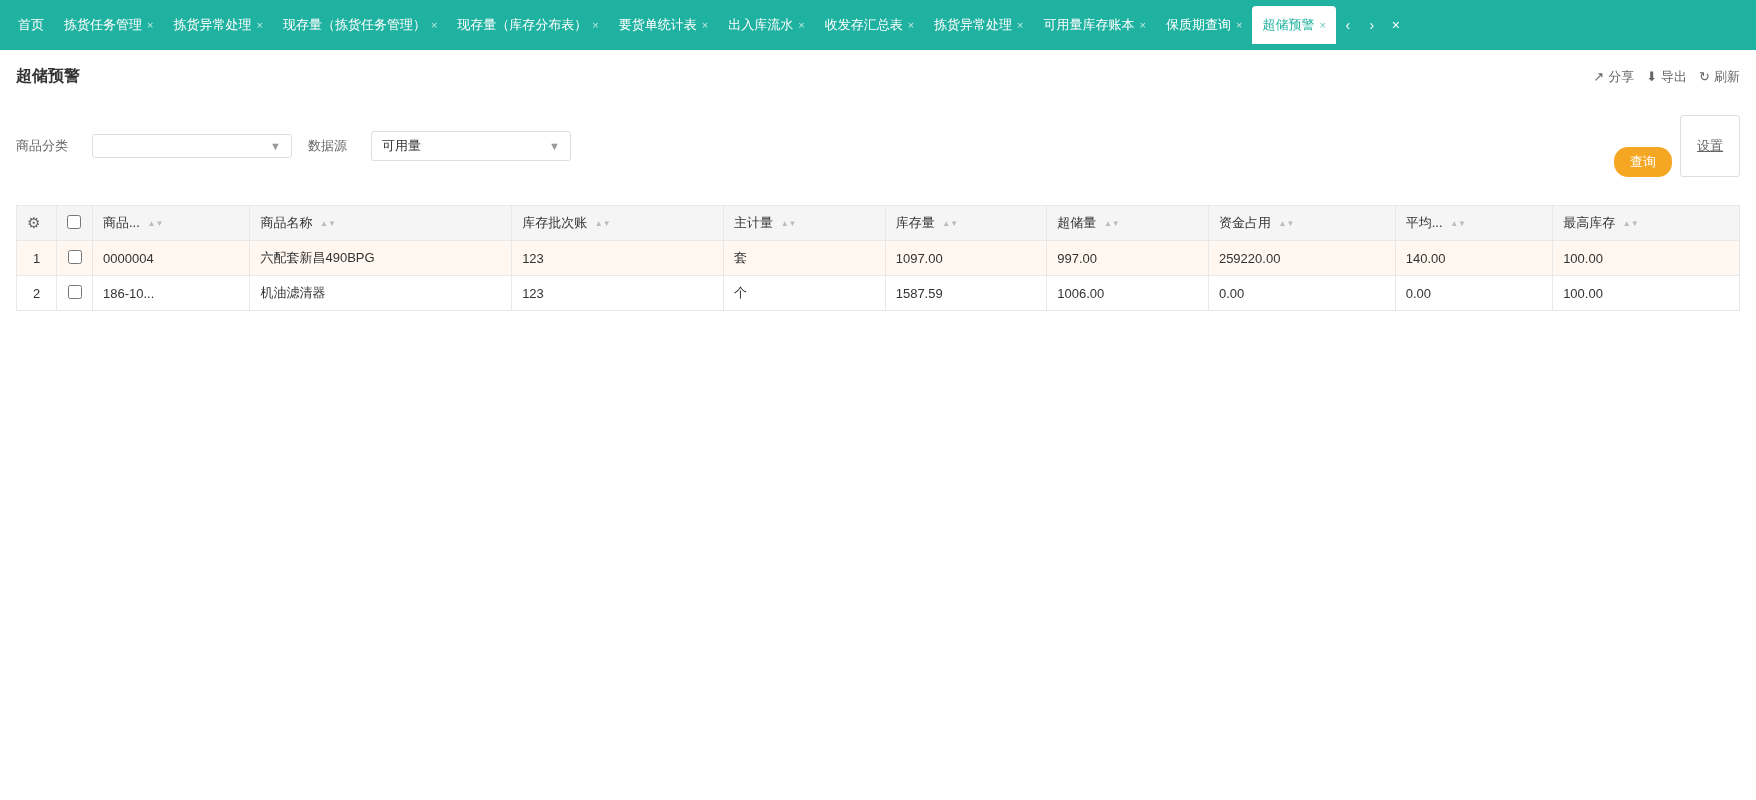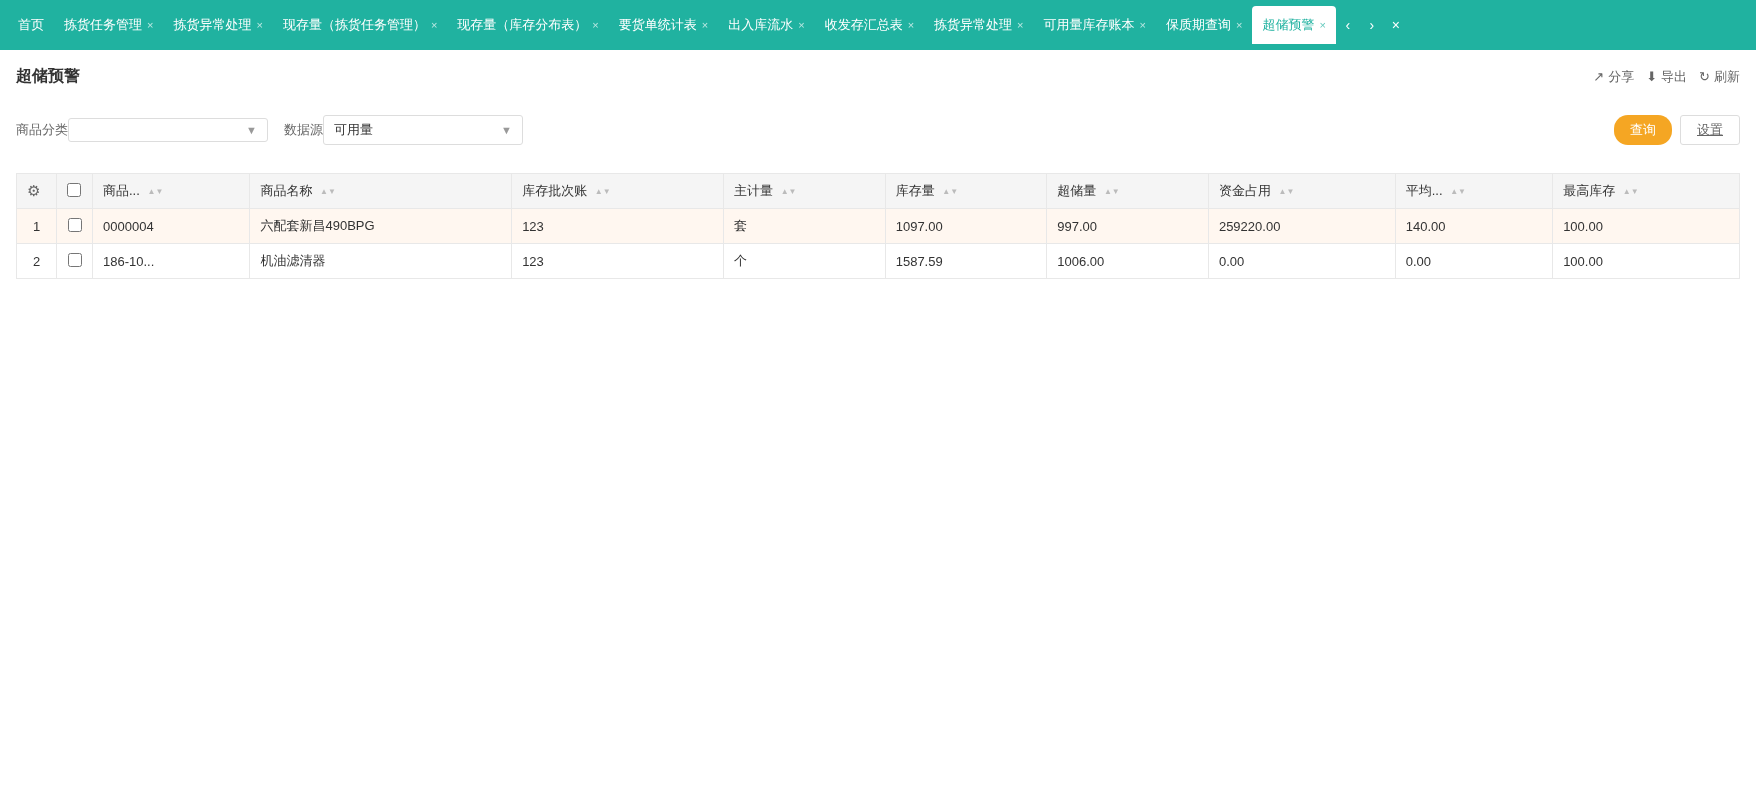--- a/index.html
+++ b/index.html
@@ -84,21 +84,21 @@
     .filter-area {
       display: flex;
       align-items: center;
       gap: 16px;
       margin-bottom: 16px;
       padding: 12px 0;
     }
     .filter-item {
       display: flex;
       align-items: center;
-      gap: 0;
+      gap: 24px;
     }
     .filter-label {
       color: #666;
       font-size: 13px;
       white-space: nowrap;
     }
     .filter-select {
       display: flex;
       align-items: center;
       border: 1px solid #ddd;
@@ -118,20 +118,21 @@
       gap: 8px;
     }
     .btn-query {
       background: #f5a623;
       color: #fff;
       border: none;
       border-radius: 14px;
       padding: 6px 16px;
       cursor: pointer;
       font-size: 13px;
+      margin-top: 32px;
     }
     .btn-setting {
       background: #fff;
       color: #666;
       border: 1px solid #ddd;
       border-radius: 3px;
       padding: 5px 16px;
       cursor: pointer;
       font-size: 13px;
       text-decoration: underline;

